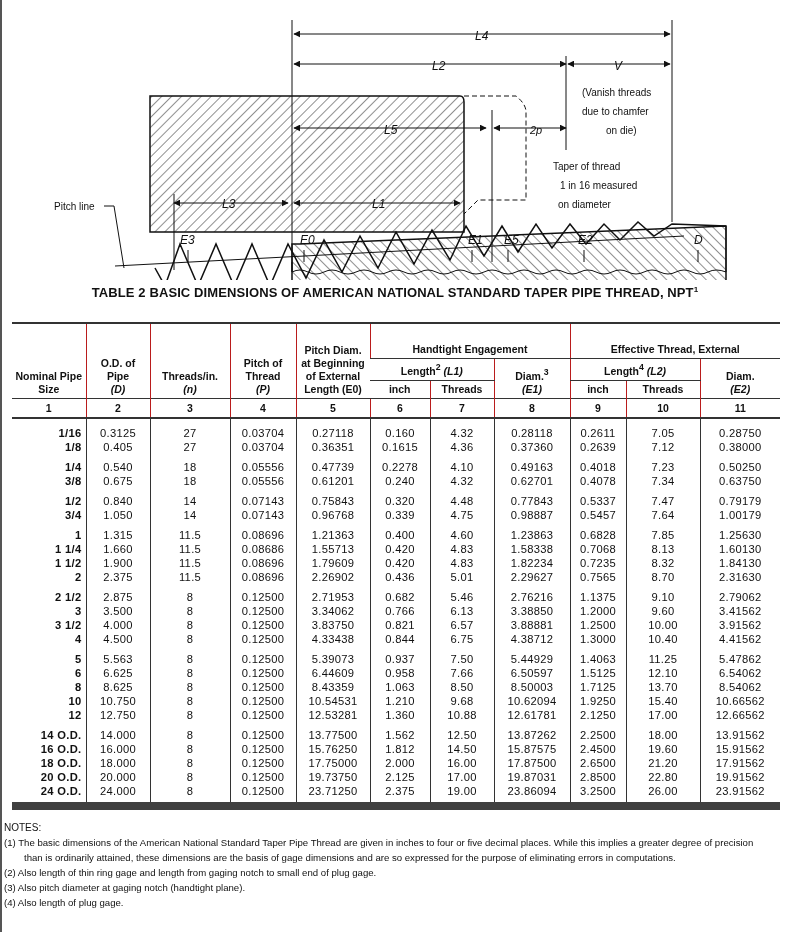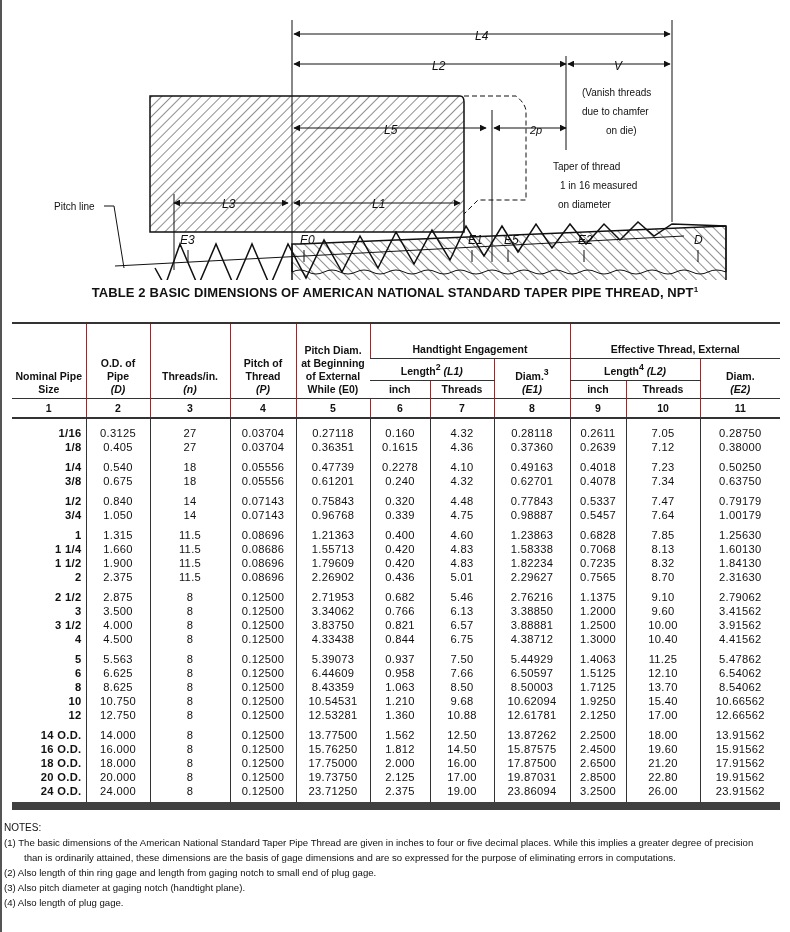--- a/index.html
+++ b/index.html
@@ -114,21 +114,21 @@
       <col style="width:56px">
       <col style="width:74px">
       <col style="width:80px">
   </colgroup>
   <thead>
     <tr class="r0">
       <th rowspan="3">Nominal Pipe Size</th>
       <th rowspan="3"><span>O.D. of Pipe</span><br><i>(D)</i></th>
       <th rowspan="3"><span>Threads/in.</span><br><i>(n)</i></th>
       <th rowspan="3"><span>Pitch of Thread</span><br><i>(P)</i></th>
-      <th rowspan="3"><span>Pitch Diam. at Beginning of External</span><br><span>While (E0)</span></th>
+      <th rowspan="3"><span>Pitch Diam. at Beginning of External</span><br><span>Length (E0)</span></th>
       <th colspan="3" class="sub" style="height:30px;">Handtight Engagement</th>
       <th colspan="3" class="sub">Effective Thread, External</th>
     </tr>
     <tr>
       <th colspan="2" class="sub"><span>Length</span><sup>2</sup> <i>(L1)</i></th>
       <th rowspan="2"><span>Diam.</span><sup>3</sup><br><i>(E1)</i></th>
       <th colspan="2" class="sub"><span>Length</span><sup>4</sup> <i>(L2)</i></th>
       <th rowspan="2"><span>Diam.</span><br><i>(E2)</i></th>
     </tr>
     <tr>

